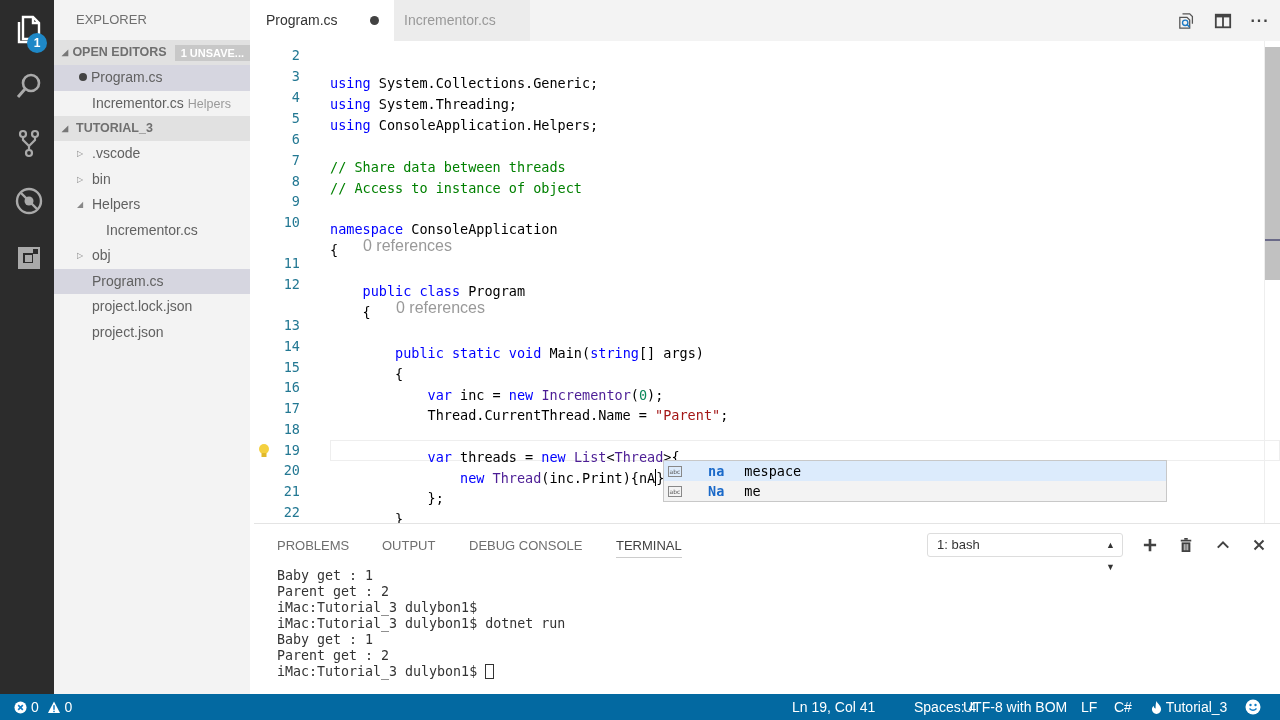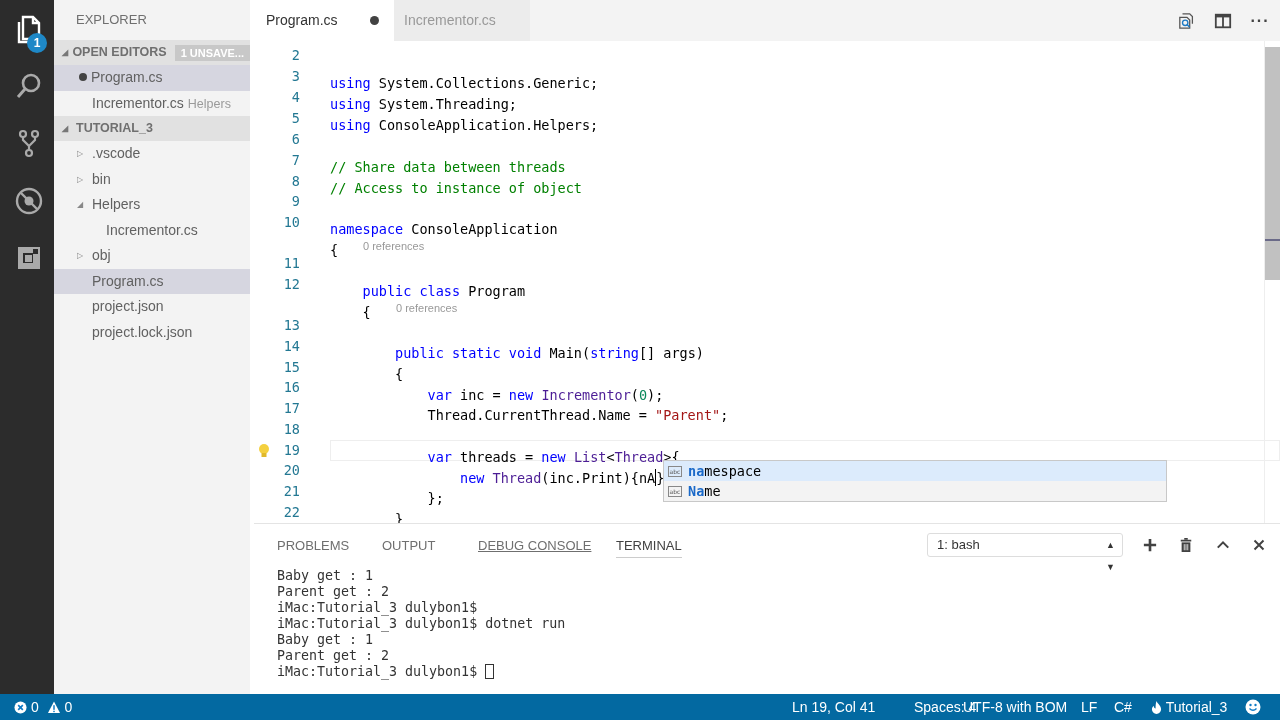--- a/index.html
+++ b/index.html
@@ -35,32 +35,32 @@
   
   .editor { position: absolute; left: 254px; top: 41px; width: 1026px; height: 482px; background: #fff; overflow: hidden; }
   .line { position: absolute; left: 0; height: 21px; width: 1010px; font-family: "DejaVu Sans Mono", monospace; font-size: 13.5px; line-height: 21px; white-space: pre; }
   .ln { position: absolute; left: 0; width: 46px; text-align: right; color: #237893; }
   .code { position: absolute; left: 76px; color: #000; margin-top: 28px; }
   .kw { color: #0000ff; }
   .ty { color: #4c1d95; }
   .cm { color: #008000; }
   .st { color: #a31515; }
   .nm { color: #09885a; }
-  .lens { position: absolute; height: 20px; font-size: 11px; line-height: 20px; color: #999; font-family: "Liberation Sans", sans-serif; }
+  .lens { position: absolute; height: 20px; font-size: 16px; line-height: 20px; color: #999; font-family: "Liberation Sans", sans-serif; }
   .curline { position: absolute; left: 76px; top: 399px; width: 950px; height: 21px; border: 1px solid #eee; }
   .caret { display: inline-block; width: 1px; height: 17px; background: #000; vertical-align: -3px; }
   .bulb { position: absolute; left: 3px; top: 402px; width: 14px; height: 16px; }
 
   .scroll-track { position: absolute; right: 0; top: 0; width: 16px; height: 482px; border-left: 1px solid #eee; }
   .scroll-thumb { position: absolute; right: 0; top: 6px; width: 15px; height: 233px; background: #c1c1c1; }
   .scroll-mark { position: absolute; right: 0; top: 198px; width: 15px; height: 2px; background: #6a6a88; }
 
   
   .suggest { position: absolute; left: 663px; top: 460px; width: 504px; height: 42px; background: #f3f3f3; border: 1px solid #c8c8c8; font-family: "DejaVu Sans Mono", monospace; font-size: 13.5px; }
-  .sg-item { height: 20px; line-height: 20px; padding-left: 4px; display: flex; align-items: center; cursor: pointer; color: #000; }
+  .sg-item { height: 20px; line-height: 20px; padding-left: 4px; display: flex; align-items: center; cursor: pointer; color: #000; gap: 20px; }
   .sg-item.focused { background: #dcebfc; }
   .abc { width: 14px; height: 11px; border: 1px solid #888; font-size: 6px; line-height: 9px; text-align: center; color: #555; margin-right: 6px; font-family: "DejaVu Sans", sans-serif; }
   .hl { color: #1b6ac9; font-weight: bold; }
 
   
   .panel { position: absolute; left: 254px; top: 523px; width: 1026px; height: 171px; background: #fff; border-top: 1px solid #e4e4e4; }
   .ptab { position: absolute; top: 14px; font-size: 13px; color: #6f6f6f; cursor: pointer; height: 20px; }
   .ptab.active { color: #424242; border-bottom: 1px solid #ccc; }
   .bash-select { position: absolute; left: 673px; top: 9px; width: 196px; height: 24px; border: 1px solid #ddd; border-radius: 3px; background: #fff; font-size: 13px; color: #333; line-height: 22px; padding-left: 9px; cursor: pointer; }
   .bash-select .arr { position: absolute; right: 7px; top: 0; font-size: 9px; color: #333; }
@@ -145,24 +145,24 @@
     <div class="sb-row" style="padding-left:52px;">
       <span>Incrementor.cs</span>
     </div>
     <div class="sb-row" style="padding-left:38px;">
       <span class="twist" style="left:23px;">▷</span><span>obj</span>
     </div>
     <div class="sb-row sel" style="padding-left:38px;">
       <span>Program.cs</span>
     </div>
     <div class="sb-row" style="padding-left:38px;">
+      <span>project.lock.json</span>
+    </div>
+    <div class="sb-row" style="padding-left:38px;">
       <span>project.json</span>
-    </div>
-    <div class="sb-row" style="padding-left:38px;">
-      <span>project.lock.json</span>
     </div>
   </div>
 
   <div class="tabbar">
     <div class="tab inactive"><span>Incrementor.cs</span></div>
     <div class="tab active"><span>Program.cs</span><span class="mod"></span></div>
     <div class="tb-icon" style="left:922px;">
       <svg viewBox="0 0 20 20" width="18" height="18">
           <path d="M5 2h8l3 3v8" fill="none" stroke="#555" stroke-width="1.4"></path>
           <path d="M2 6h8l3 3v9H2z" fill="none" stroke="#555" stroke-width="1.4"></path>
@@ -228,21 +228,21 @@
     <div class="sg-item">
       <span class="abc">abc</span>
         <span class="hl">Na</span>
         <span>me</span>
     </div>
   </div>
 
   <div class="panel">
     <div class="ptab" style="left:23px;">PROBLEMS</div>
     <div class="ptab" style="left:128px;">OUTPUT</div>
-    <div class="ptab" style="left:224px;text-decoration:underline;">DEBUG CONSOLE</div>
+    <div class="ptab" style="left:215px;">DEBUG CONSOLE</div>
     <div class="ptab active" style="left:362px;">TERMINAL</div>
 
     <div class="bash-select">
       <span>1: bash</span>
       <span class="arr">▲<br>▼</span>
     </div>
     <div class="p-icon" style="left:886px;">
       <svg viewBox="0 0 16 16" width="14" height="14">
           <path d="M8 1v14M1 8h14" stroke="#424242" stroke-width="3"></path>
         </svg>

